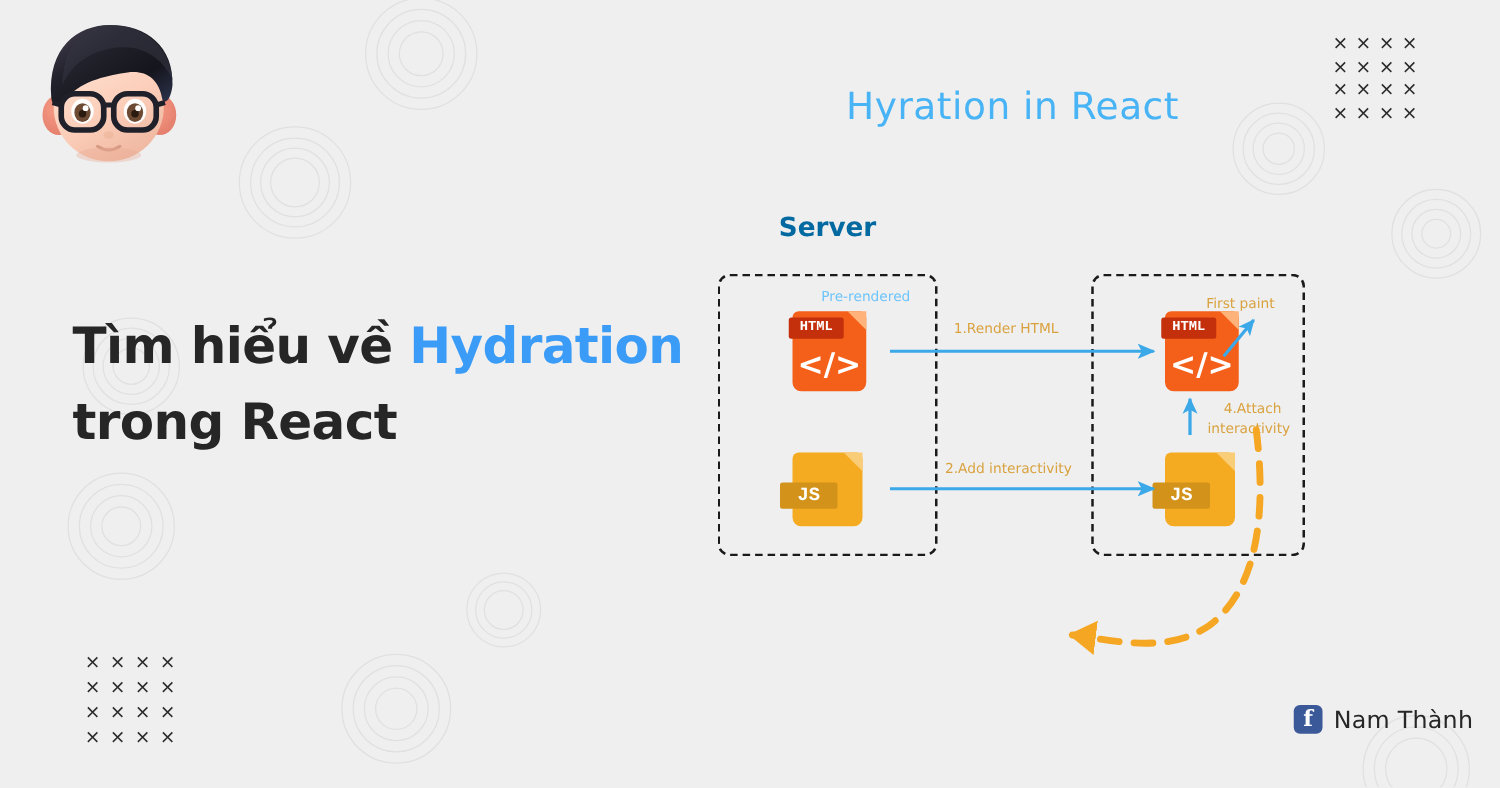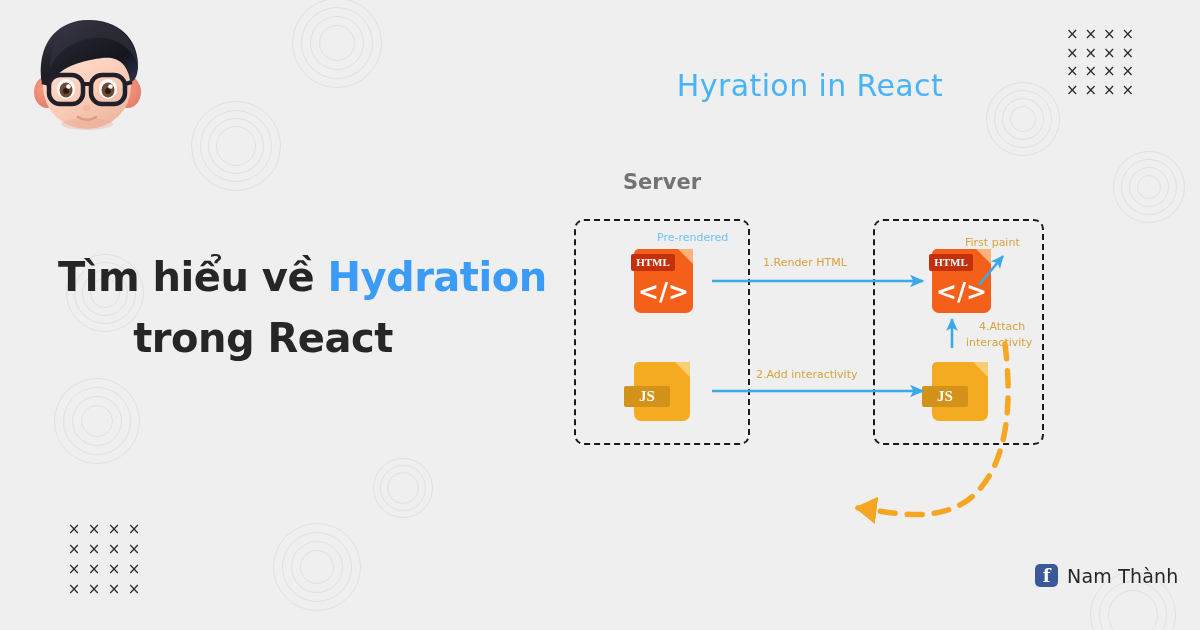--- a/index.html
+++ b/index.html
@@ -56,39 +56,39 @@
     top: 247px;
     width: 500px;
     font-family: "DejaVu Sans", sans-serif;
     font-weight: bold;
     font-size: 40px;
     line-height: 1.52;
     color: #262626;
     letter-spacing: -0.5px;
   }
   .headline .accent { color: #3b9cf7; }
-  .headline .l2 { display: block; text-align: center; padding-right: 90px; }
+  .headline .l2 { display: block; padding-right: 90px; }
 
   
   .diagram-title {
     position: absolute;
     left: 600px;
     top: 68px;
     width: 420px;
     text-align: center;
     color: #49b4f5;
     font-size: 30px;
     font-family: "DejaVu Sans", sans-serif;
     letter-spacing: 0.4px;
   }
 
   
   .col-head {
     position: absolute;
-    color: #737373;
+    color: #0369a1;
     font-size: 21px;
     font-weight: bold;
     font-family: "DejaVu Sans", sans-serif;
   }
   .col-head.server { left: 576px; top: 170px; width: 172px; text-align: center; }
   .col-head.client { left: 874px; top: 170px; width: 166px; text-align: center; }
 
   
   .dbox {
     position: absolute;
@@ -109,21 +109,21 @@
   .fileicon .fold {
     position: absolute;
     right: 0; top: 0;
     width: 0; height: 0;
     border-style: solid;
   }
   .fileicon .badge {
     position: absolute;
     color: #ffffff;
     font-weight: bold;
-    font-family: Liberation Serif, serif;
+    font-family: Liberation Mono, monospace;
     text-align: left;
     line-height: 1;
     display: flex;
     align-items: center;
     justify-content: center;
     border-radius: 2px;
   }
   .fileicon .code {
     position: absolute;
     left: 0;

